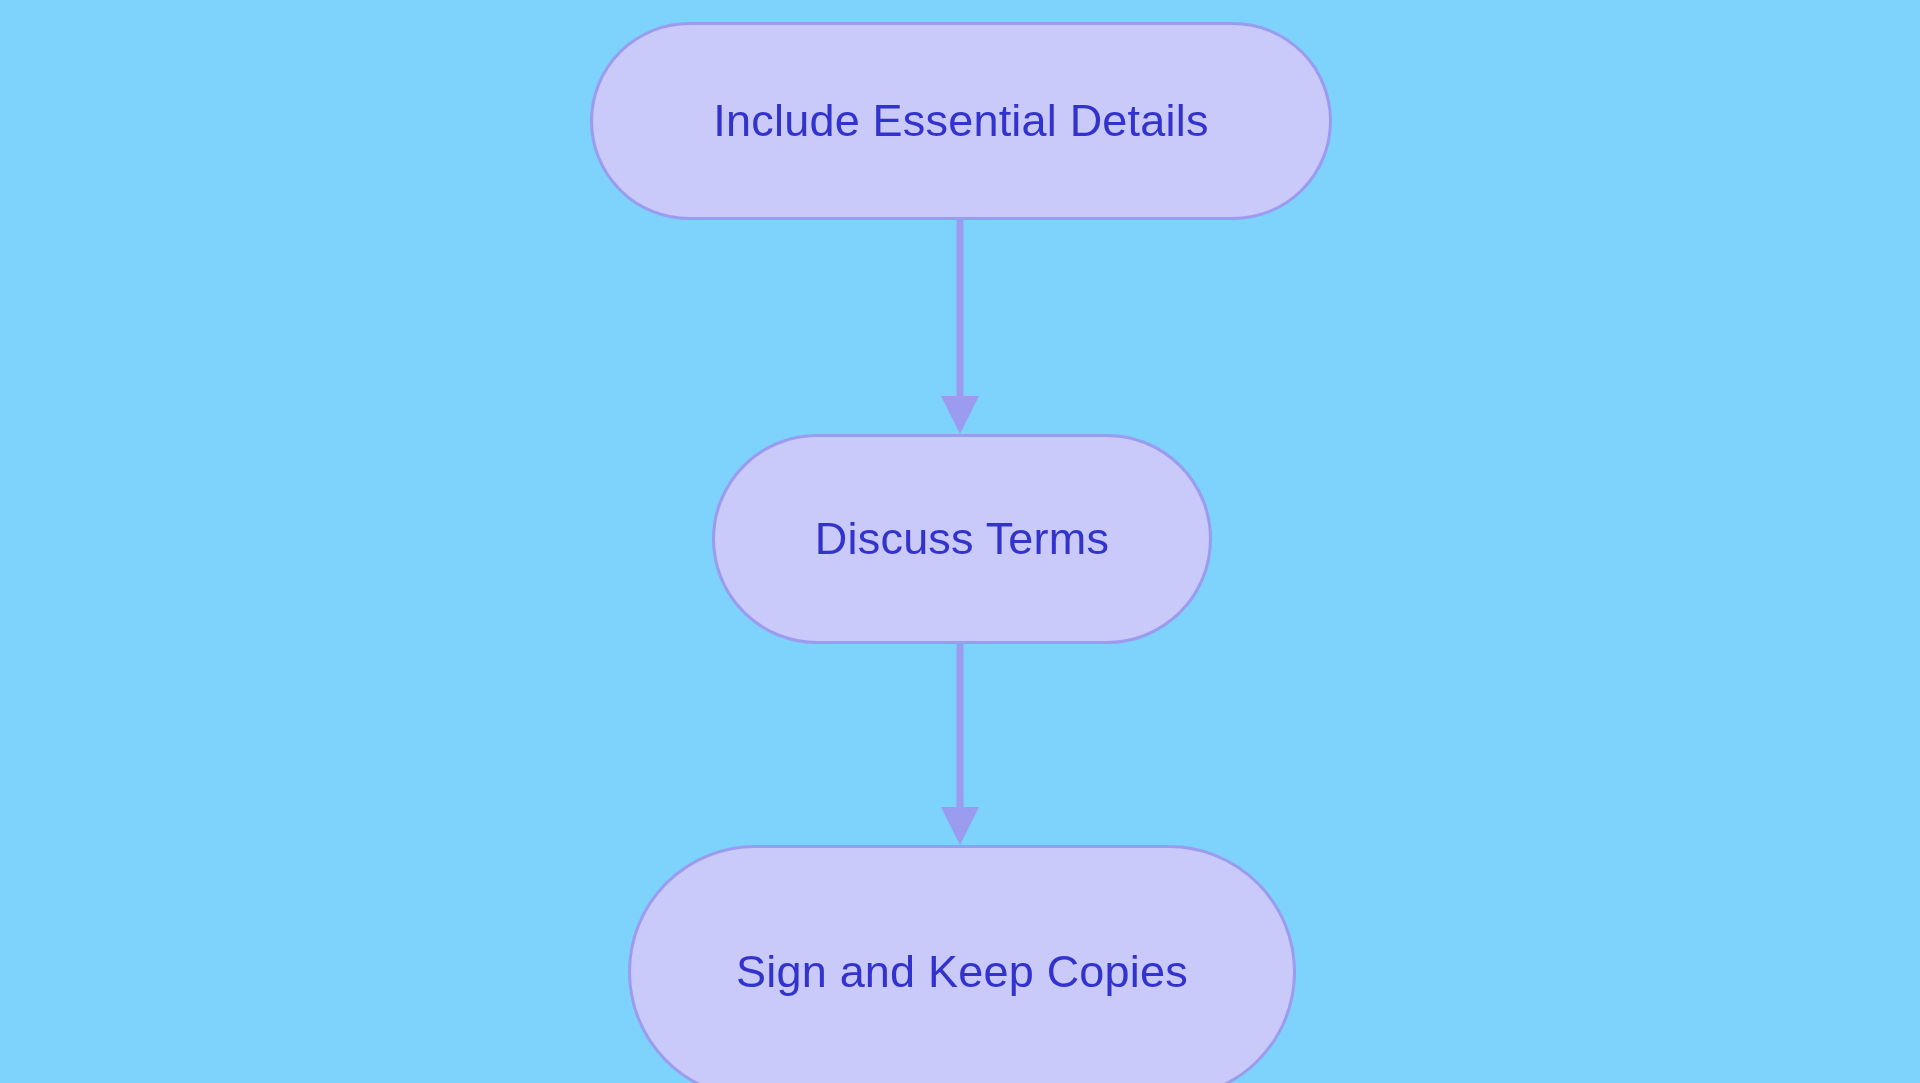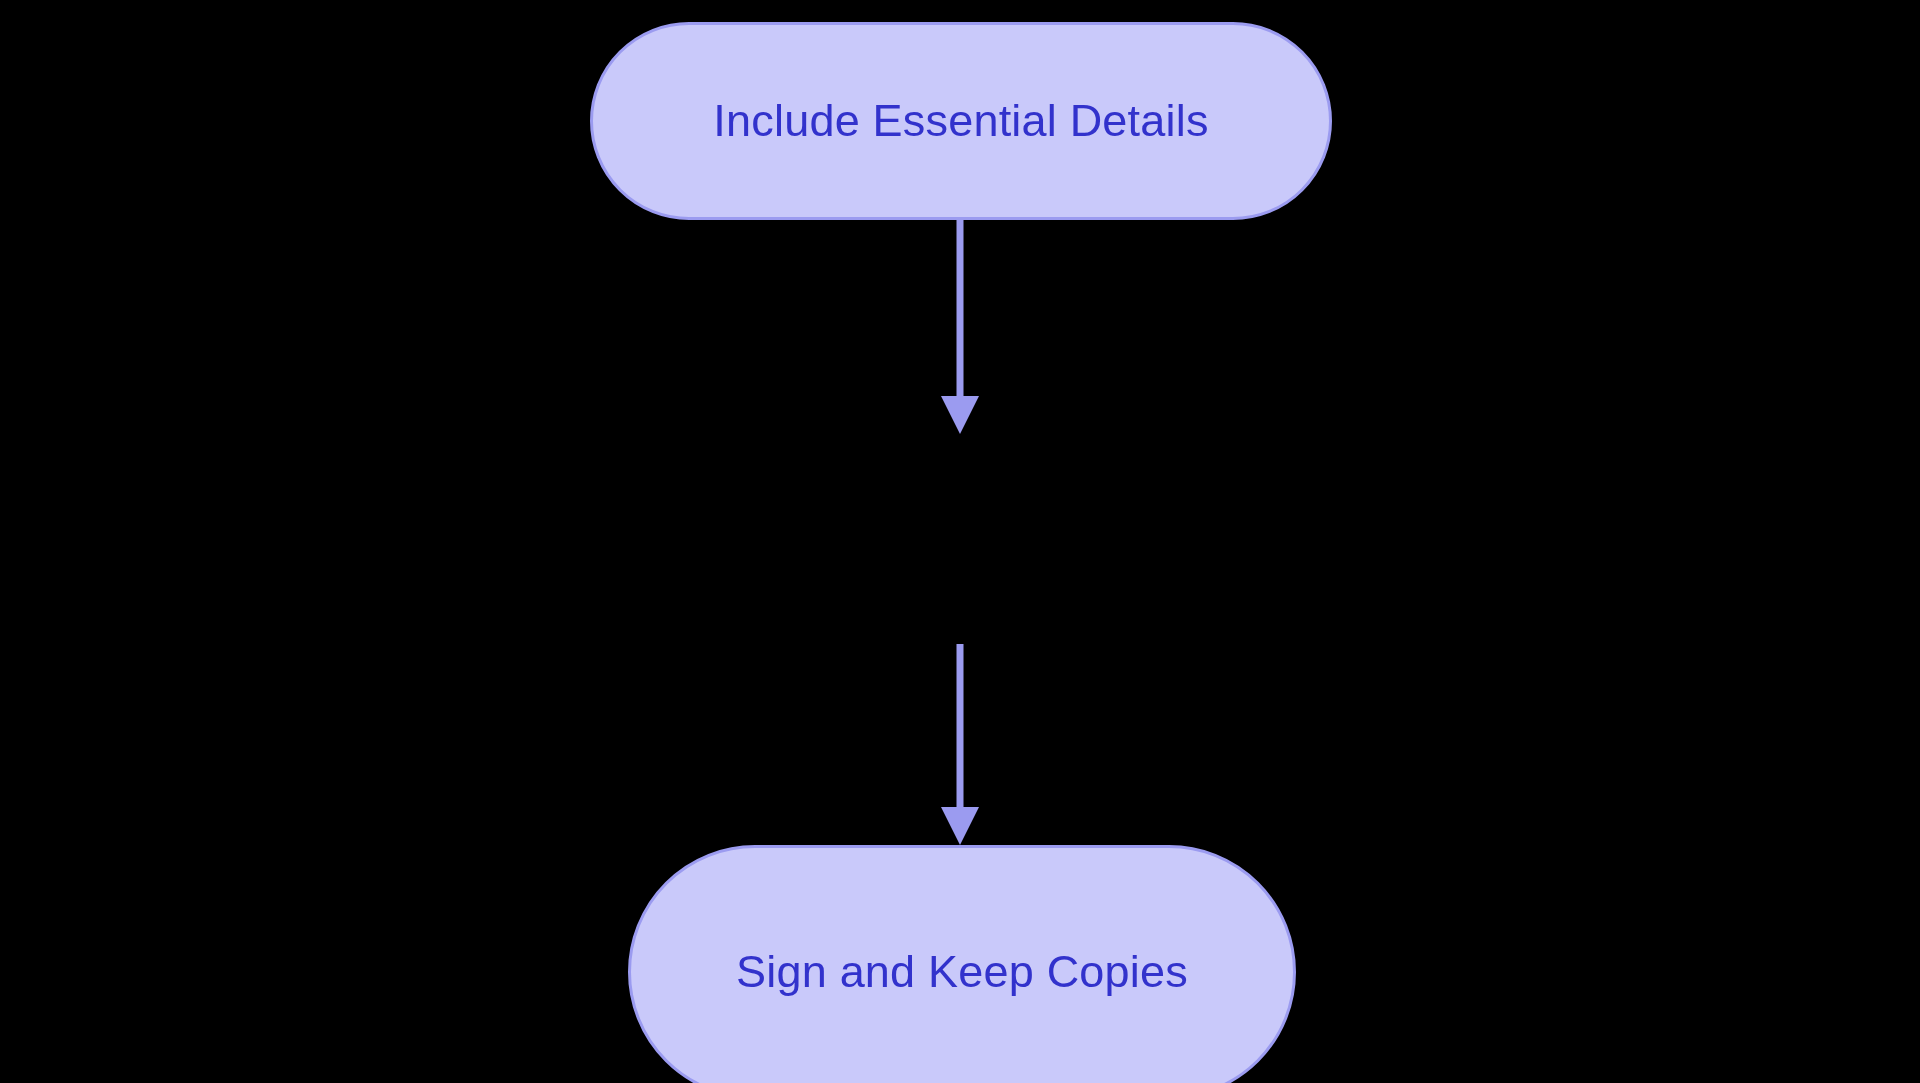--- a/index.html
+++ b/index.html
@@ -11,21 +11,21 @@
   body {
     width: 1920px;
     height: 1083px;
     overflow: hidden;
     font-family: "Liberation Sans", sans-serif;
   }
   #flow-root {
     position: relative;
     width: 1920px;
     height: 1083px;
-    background: #000000;
+    background: #7dd3fc;
   }
   .flow-node {
     position: absolute;
     box-sizing: border-box;
     background: #c9c9fa;
     border: 3px solid #9b9bf0;
     border-radius: 999px;
     display: flex;
     align-items: center;
     justify-content: center;
@@ -93,18 +93,21 @@
     <g>
       <line class="edge-line" x1="960" y1="644" x2="960" y2="809"></line>
       <polygon class="edge-head" points="941,807 979,807 960,845"></polygon>
     </g>
   </svg>
 
   <div class="flow-node" id="node-1">
     <span class="flow-node-label">Include Essential Details</span>
   </div>
 
+  <div class="flow-node" id="node-2">
+    <span class="flow-node-label">Discuss Terms</span>
+  </div>
 
   <div class="flow-node" id="node-3">
     <span class="flow-node-label">Sign and Keep Copies</span>
   </div>
 
 </div>
 
 </body></html>

